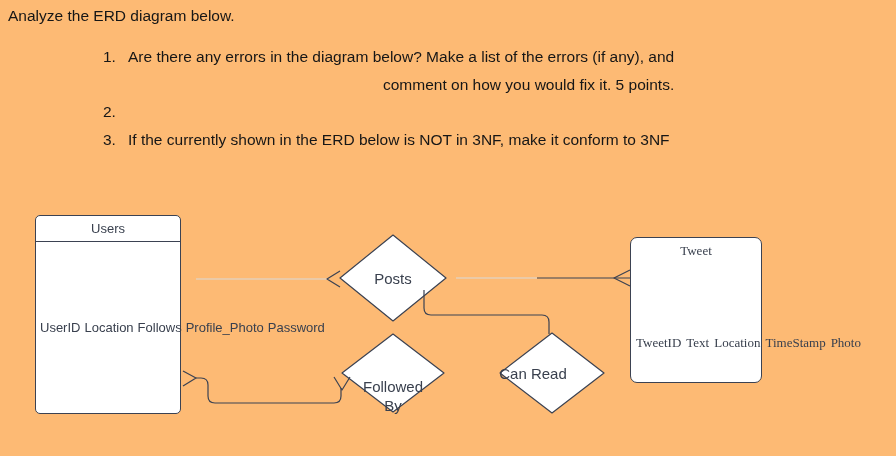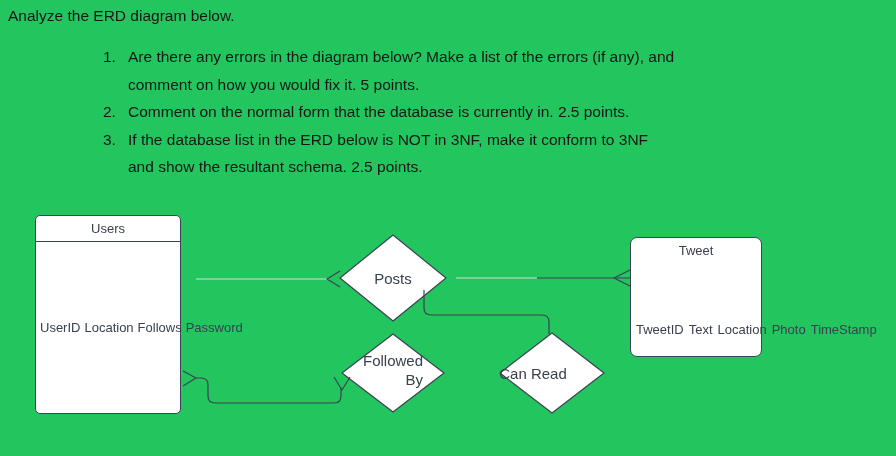--- a/index.html
+++ b/index.html
@@ -1,94 +1,91 @@
 <!DOCTYPE html>
 <html><head>
 <meta charset="utf-8">
 <style>
   html,body{margin:0;padding:0;background:#ffffff;}
   body{width:896px;height:456px;overflow:hidden;font-family:"Liberation Sans",sans-serif;}
-  .page{position:relative;width:896px;height:456px;background:#22c55e;}
+  .page{position:relative;width:896px;height:456px;background:#fdba74;}
 
   
   .doc-title{position:absolute;left:8px;top:7px;font-size:15.5px;color:#161616;}
   .instructions{position:absolute;left:103px;top:43px;color:#161616;font-size:15.5px;}
   .instr-item{display:flex;}
   .instr-num{width:25px;flex:0 0 25px;line-height:27.5px;}
-  .instr-lines{line-height:27.5px;}
+  .instr-lines{line-height:27.5px;text-align:right;}
 
   
   .entity{position:absolute;background:#fff;border:1.3px solid #3b4252;color:#39404e;
           font-size:13px;display:flex;flex-direction:column;box-sizing:border-box;z-index:1;}
   .entity-title{text-align:center;flex:0 0 25px;line-height:25px;}
   .entity-title.with-divider{border-bottom:1.3px solid #3b4252;}
   .entity-rows{display:flex;flex:1;}
   .entity-row{flex:1;display:flex;align-items:center;padding-left:4px;}
 
   .users-box{left:35px;top:215px;width:146px;height:199px;border-radius:5px;}
-  .tweet-box{left:630px;top:237px;width:132px;height:120px;border-radius:7px;}
+  .tweet-box{left:630px;top:237px;width:132px;height:146px;border-radius:7px;font-family:Liberation Serif, serif;}
   .tweet-box .entity-row{padding-left:5px;margin-top:40px;}
 
   
   .erd-svg{position:absolute;left:0;top:0;width:896px;height:456px;z-index:2;pointer-events:none;}
 
   
   .diamond-label{position:absolute;z-index:3;color:#39404e;font-size:15px;text-align:center;line-height:1.25;}
   .posts-label{left:343px;top:270px;width:100px;}
-  .followed-by-label{left:363px;top:352px;width:60px;text-align:right;}
+  .followed-by-label{left:363px;top:378px;width:60px;}
   .can-read-label{left:483px;top:365px;width:100px;}
 </style>
 </head>
 <body>
 
 <div class="page">
 
   <div class="doc-title">Analyze the ERD diagram below.</div>
 
   <div class="instructions">
     <div class="instr-item">
       <div class="instr-num">1.</div>
       <div class="instr-lines">
         <div>Are there any errors in the diagram below? Make a list of the errors (if any), and</div>
         <div>comment on how you would fix it. 5 points.</div>
       </div>
     </div>
     <div class="instr-item">
       <div class="instr-num">2.</div>
-      <div class="instr-lines">
-        <div>Comment on the normal form that the database is currently in. 2.5 points.</div>
-      </div>
     </div>
     <div class="instr-item">
       <div class="instr-num">3.</div>
       <div class="instr-lines">
-        <div>If the database list in the ERD below is NOT in 3NF, make it conform to 3NF</div>
-        <div>and show the resultant schema. 2.5 points.</div>
+        <div>If the currently shown in the ERD below is NOT in 3NF, make it conform to 3NF</div>
       </div>
     </div>
   </div>
 
   <div class="entity users-box">
     <div class="entity-title with-divider">Users</div>
     <div class="entity-rows">
       <div class="entity-row">UserID</div>
       <div class="entity-row">Location</div>
       <div class="entity-row">Follows</div>
+      <div class="entity-row">Profile_Photo</div>
       <div class="entity-row">Password</div>
     </div>
   </div>
 
   <div class="entity tweet-box">
     <div class="entity-title">Tweet</div>
     <div class="entity-rows">
       <div class="entity-row">TweetID</div>
       <div class="entity-row">Text</div>
       <div class="entity-row">Location</div>
+      <div class="entity-row">TimeStamp</div>
       <div class="entity-row">Photo</div>
-      <div class="entity-row">TimeStamp</div>
     </div>
   </div>
 
   <svg class="erd-svg" viewBox="0 0 896 456">
 
     <path d="M340,278 L393,235 L446,278 L393,321 Z" fill="#ffffff" stroke="#3b4252" stroke-width="1.2" stroke-linejoin="round"></path>
     <path d="M342,373 L393,334 L444,373 L393,412 Z" fill="#ffffff" stroke="#3b4252" stroke-width="1.2" stroke-linejoin="round"></path>
     <path d="M500,373 L552,333 L604,373 L552,413 Z" fill="#ffffff" stroke="#3b4252" stroke-width="1.2" stroke-linejoin="round"></path>
 
     <line x1="196" y1="279" x2="329" y2="279" stroke="#d9d9d9" stroke-width="1.2"></line>

